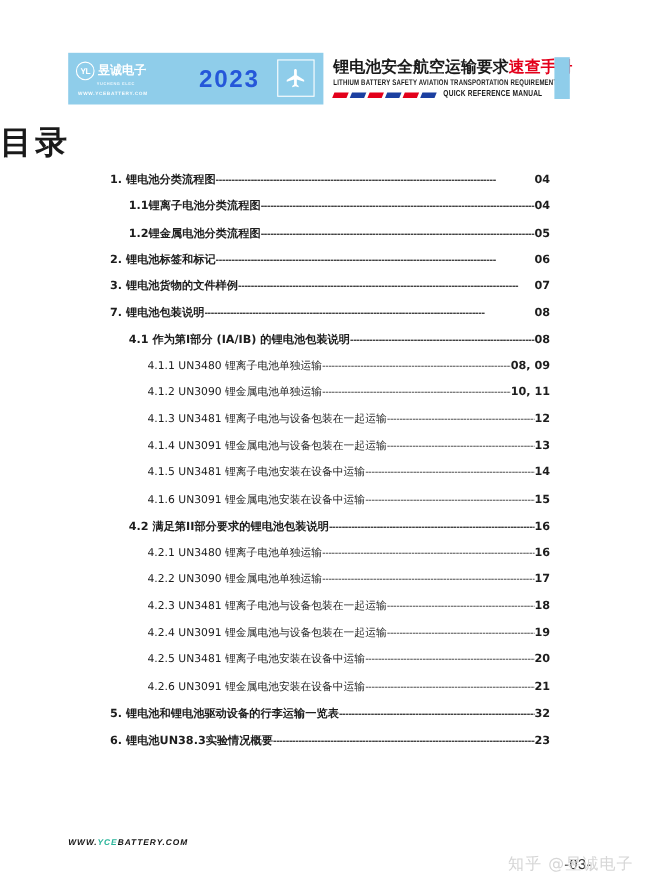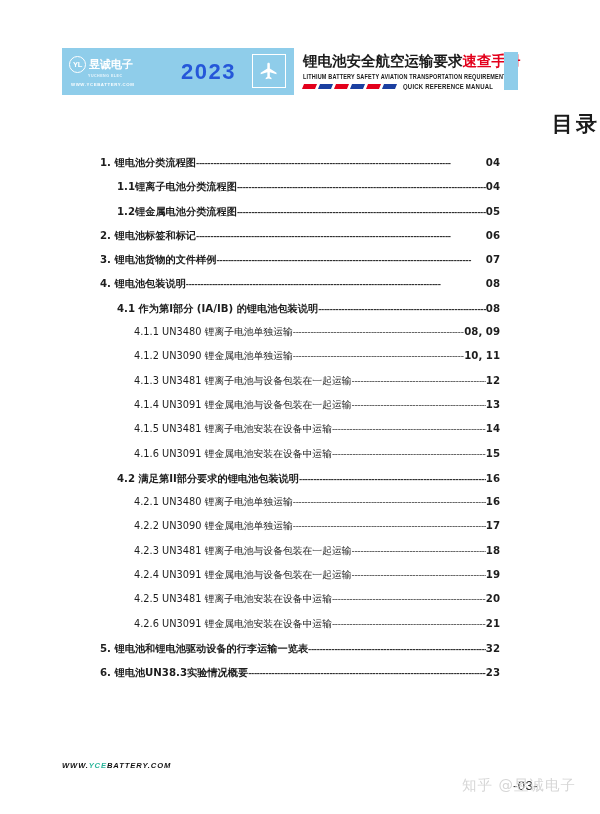--- a/index.html
+++ b/index.html
@@ -177,22 +177,22 @@
     height: 38px;
     background: #8fcdea;
   }
 
   
   .page-title {
     position: absolute;
     top: 110px;
     left: 0;
     width: 600px;
-    text-align: right;
-    font-size: 21px;
+    text-align: left;
+    font-size: 29px;
     font-weight: bold;
     color: #1a1a1a;
     letter-spacing: 3px;
     font-family: "DejaVu Sans", "Liberation Sans", sans-serif;
   }
 
   
   .toc {
     position: absolute;
     top: 156px;
@@ -334,21 +334,21 @@
         <span class="toc-label">2. 锂电池标签和标记</span>
         <span class="toc-dots">----------------------------------------------------------------------------------------</span>
         <span class="toc-page">06</span>
       </div>
       <div class="toc-row lvl1">
         <span class="toc-label">3. 锂电池货物的文件样例</span>
         <span class="toc-dots">----------------------------------------------------------------------------------------</span>
         <span class="toc-page">07</span>
       </div>
       <div class="toc-row lvl1">
-        <span class="toc-label">4. 锂电池包装说明</span>
+        <span class="toc-label">7. 锂电池包装说明</span>
         <span class="toc-dots">----------------------------------------------------------------------------------------</span>
         <span class="toc-page">08</span>
       </div>
       <div class="toc-row lvl2">
         <span class="toc-label">4.1 作为第I部分 (IA/IB) 的锂电池包装说明</span>
         <span class="toc-dots">----------------------------------------------------------------------------------------</span>
         <span class="toc-page">08</span>
       </div>
       <div class="toc-row lvl3">
         <span class="toc-label">4.1.1 UN3480 锂离子电池单独运输</span>

